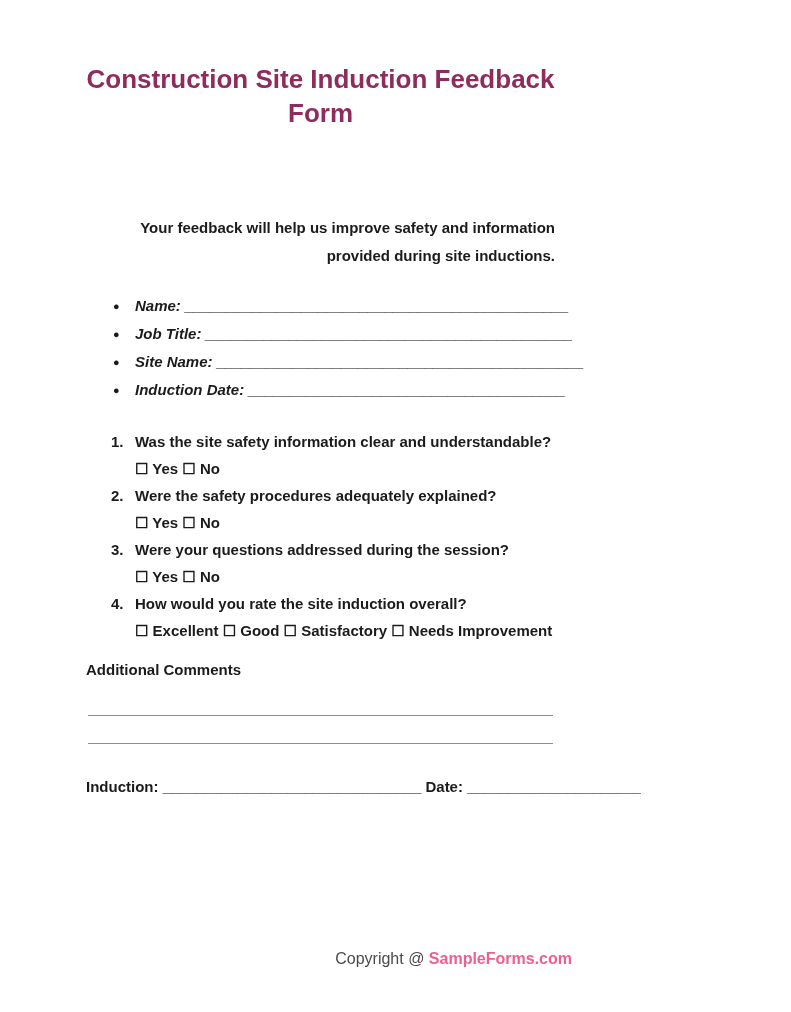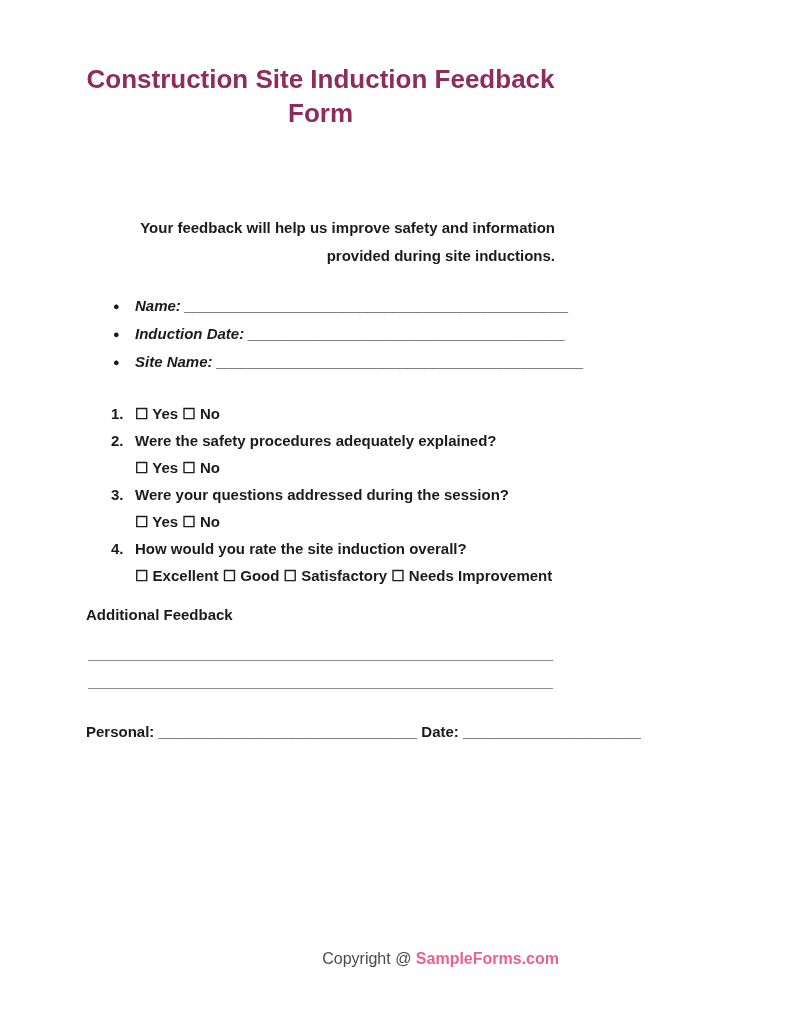--- a/index.html
+++ b/index.html
@@ -83,21 +83,21 @@
   }
   .comment-line + .comment-line { margin-top: 27px; }
   .sig-row {
     margin: 32px 0 0 0;
     line-height: 22px;
     white-space: nowrap;
   }
   .footer {
     position: absolute;
     top: 950px;
-    right: 82px;
+    right: 69px;
     font-weight: 400;
     font-size: 16px;
     color: #4a4a4a;
     font-family: "Liberation Sans", sans-serif;
   }
   .brand-link {
     color: #ee5e8f;
     font-weight: 700;
     text-decoration: none;
     cursor: pointer;
@@ -112,34 +112,39 @@
 
   <p class="intro">Your feedback will help us improve safety and information provided during site inductions.</p>
 
 
   <ul class="fields">
     <li class="field-item">
       <span>Name:</span>
       <span>______________________________________________</span>
     </li>
     <li class="field-item">
-      <span>Induction Date:</span>
-      <span>______________________________________</span>
+      <span>Job Title:</span>
+      <span>____________________________________________</span>
     </li>
     <li class="field-item">
       <span>Site Name:</span>
       <span>____________________________________________</span>
+    </li>
+    <li class="field-item">
+      <span>Induction Date:</span>
+      <span>______________________________________</span>
     </li>
   </ul>
 
 
   <ol class="questions">
     <li class="question-item">
       <span class="q-num">1.</span>
       <span class="q-body">
+        <div>Was the site safety information clear and understandable?</div>
         <div>☐ Yes ☐ No</div>
       </span>
     </li>
     <li class="question-item">
       <span class="q-num">2.</span>
       <span class="q-body">
         <div>Were the safety procedures adequately explained?</div>
         <div>☐ Yes ☐ No</div>
       </span>
     </li>
@@ -152,27 +157,27 @@
     </li>
     <li class="question-item">
       <span class="q-num">4.</span>
       <span class="q-body">
         <div>How would you rate the site induction overall?</div>
         <div>☐ Excellent ☐ Good ☐ Satisfactory ☐ Needs Improvement</div>
       </span>
     </li>
   </ol>
 
-  <h2 class="section-heading heading-comments">Additional Feedback</h2>
+  <h2 class="section-heading heading-comments">Additional Comments</h2>
 
   <div class="comment-line"></div>
   <div class="comment-line"></div>
 
   <p class="sig-row">
-    <span>Personal:</span>
+    <span>Induction:</span>
     <span>_______________________________</span>
     <span>Date:</span>
     <span>________________________</span>
   </p>
 
   <div class="footer">
     <span>Copyright @ </span><a class="brand-link">SampleForms.com</a>
   </div>
 
 </div>

